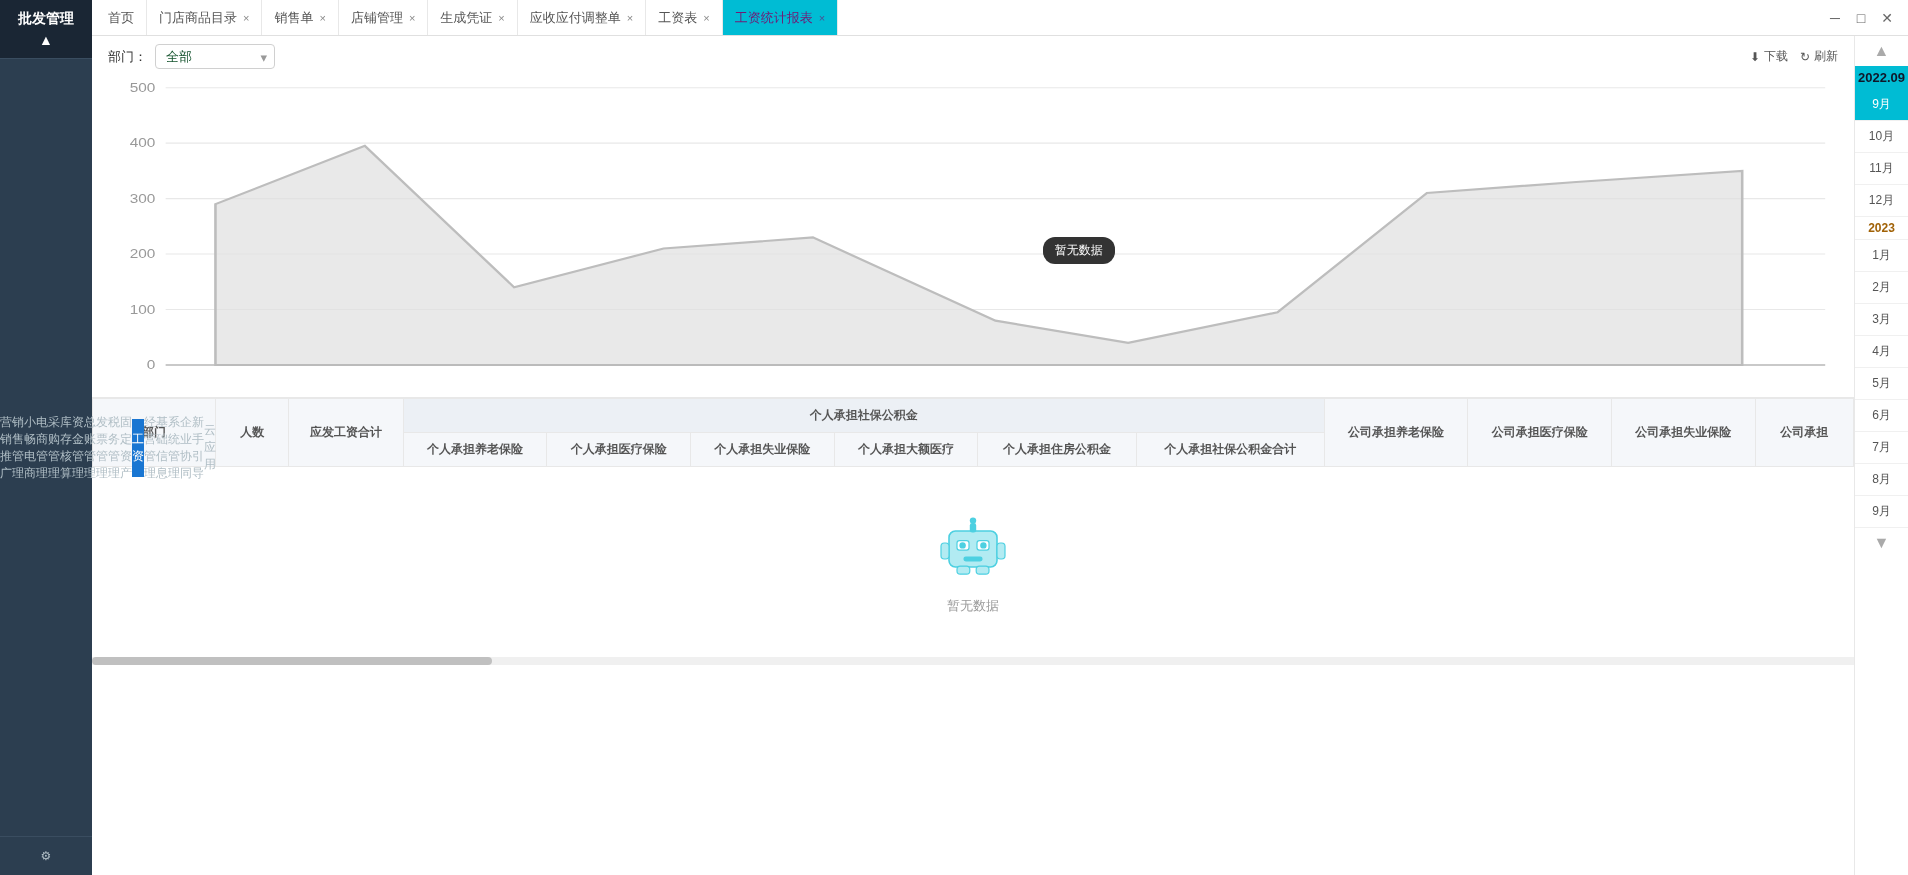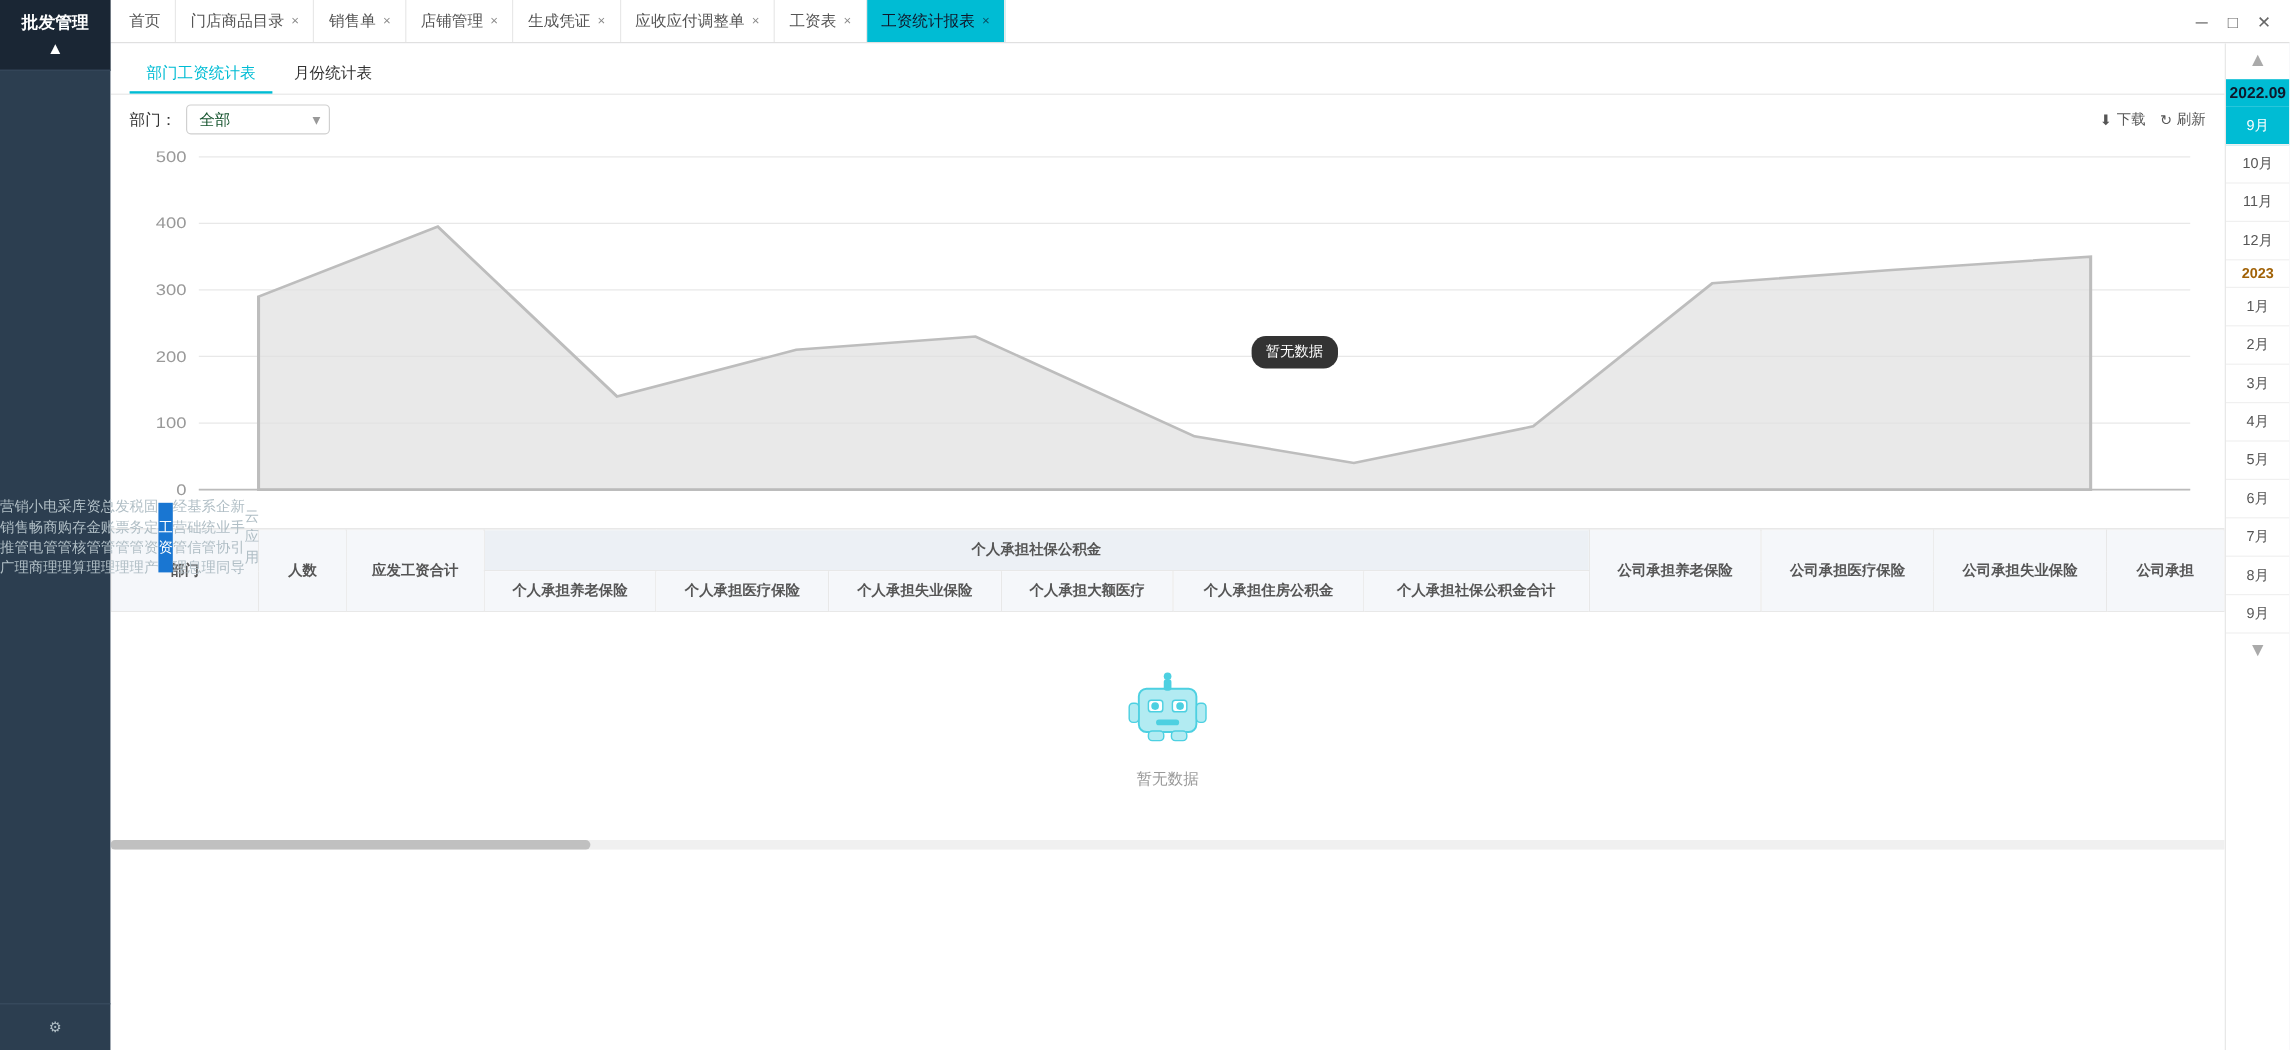--- a/index.html
+++ b/index.html
@@ -81,21 +81,21 @@
       height: 36px;
       font-size: 13px;
       color: #555;
       cursor: pointer;
       white-space: nowrap;
       border-right: 1px solid #e8e8e8;
       gap: 6px;
     }
     .tab.active {
       background: #00bcd4;
-      color: #0f172a;
+      color: #701a75;
     }
     .tab .close-btn {
       font-size: 11px;
       color: inherit;
       opacity: 0.7;
       cursor: pointer;
     }
     .tab.home { font-size: 13px; }
     .window-controls {
       margin-left: auto;
@@ -411,24 +411,20 @@
       <button class="win-btn">─</button>
       <button class="win-btn">□</button>
       <button class="win-btn">✕</button>
     </div>
   </div>
 
   <div class="content-area">
 
     <div class="page-content">
 
-      <div class="sub-tabs" id="sub-tabs-container">
-          <div class="sub-tab active">部门工资统计表</div>
-          <div class="sub-tab">月份统计表</div>
-        </div>
 
       <div class="toolbar">
         <div class="toolbar-left">
           <span class="dept-label">部门：</span>
           <div class="select-wrapper">
             <select class="dept-select" id="dept-select"><option value="全部">全部</option><option value="销售部">销售部</option><option value="财务部">财务部</option><option value="技术部">技术部</option><option value="行政部">行政部</option></select>
           </div>
         </div>
         <div class="toolbar-right">
           <span>

